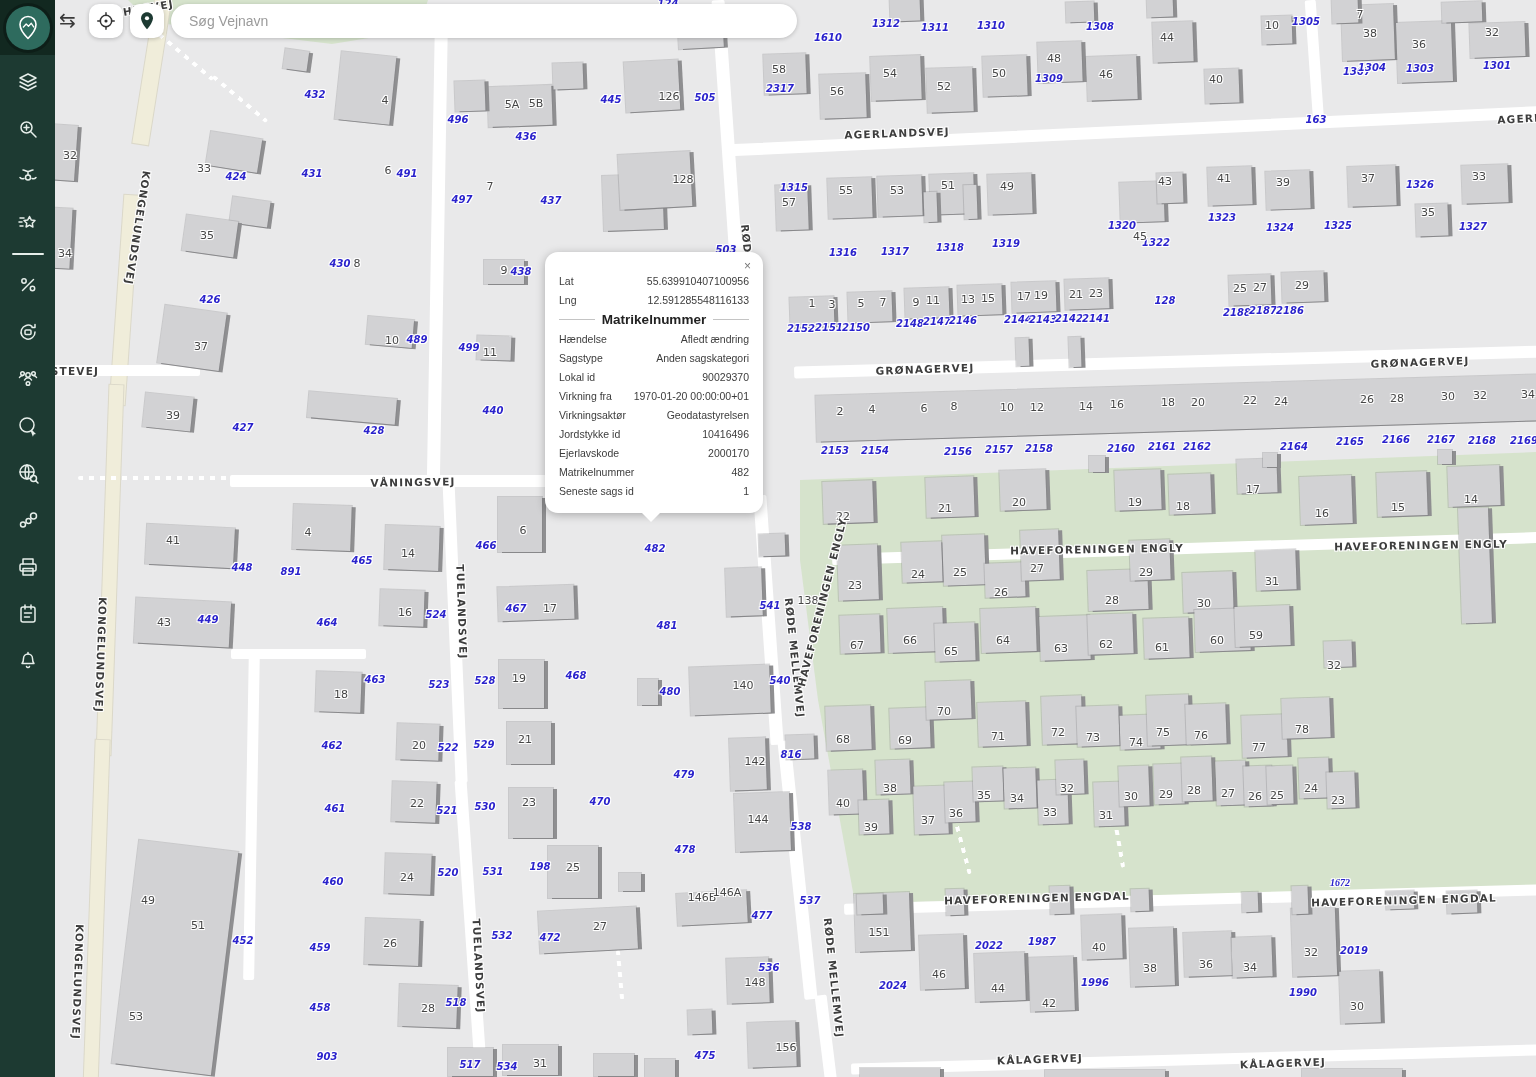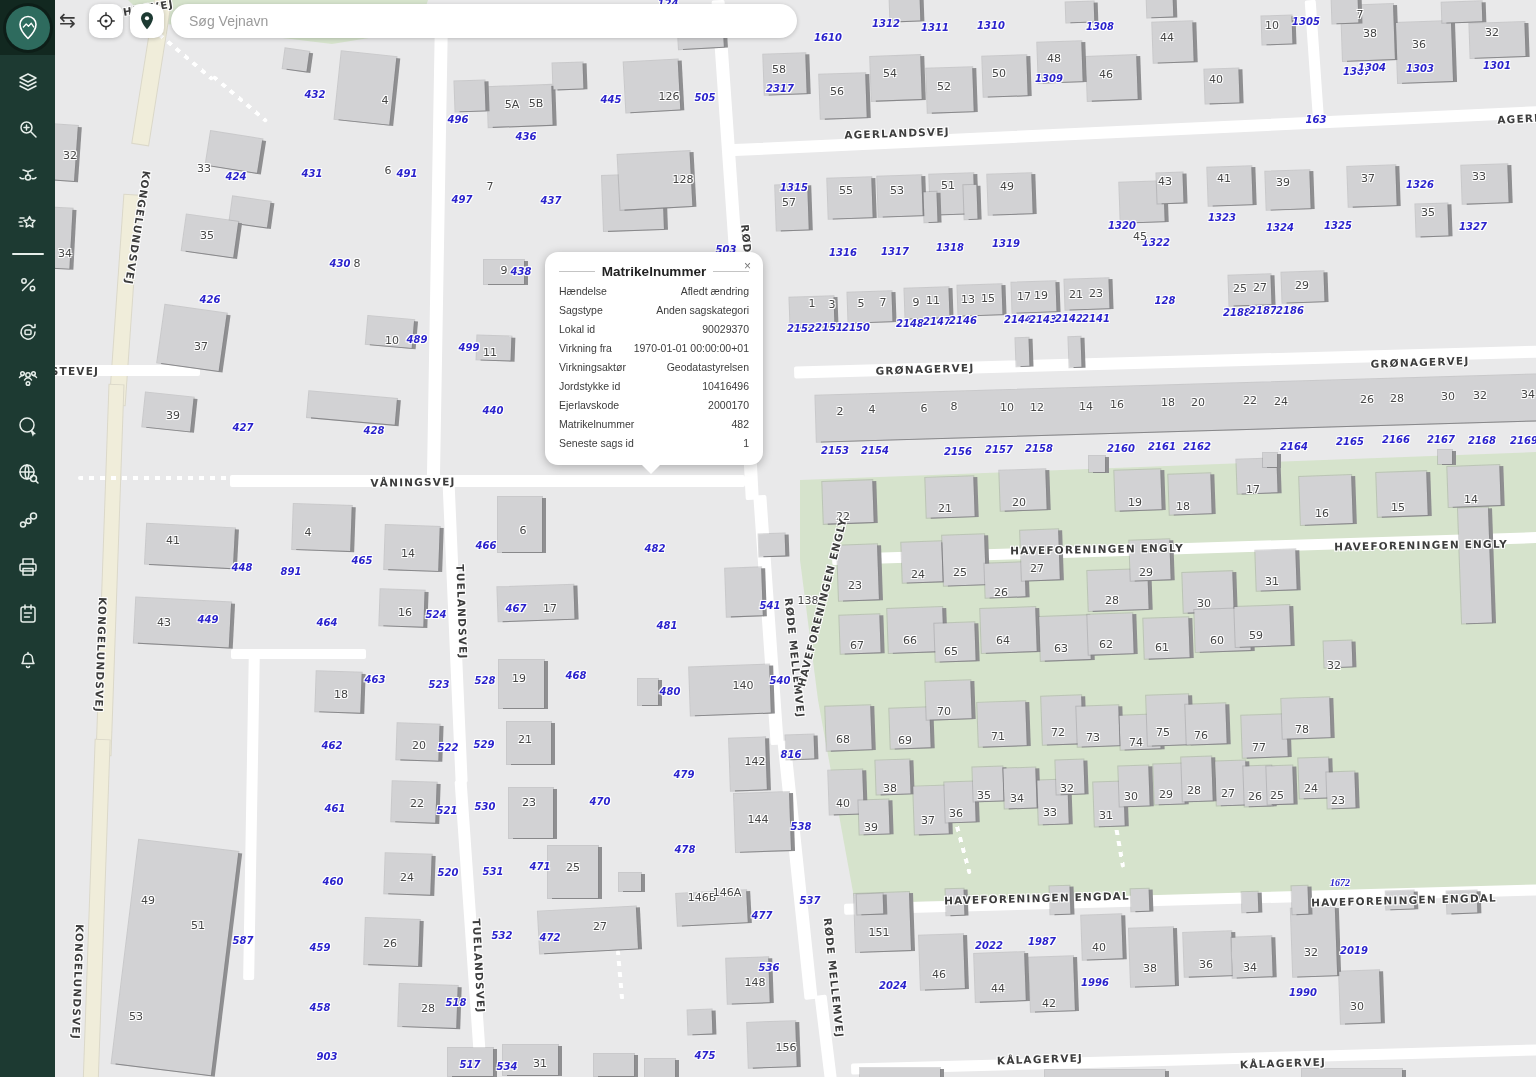--- a/index.html
+++ b/index.html
@@ -69,39 +69,49 @@
 <div id="app">
 
   <div id="map-canvas">
     <svg id="green-svg" width="1536" height="1077">
         <polygon points="800,480 1536,452 1536,890 855,903 818,700 800,560" fill="#d6e3cc"></polygon>
         <polygon points="128,0 428,0 418,30 332,44 150,22" fill="#d6e3cc"></polygon>
       </svg>
 
     <div id="popup">
       <span id="popup-close">×</span>
+      <div id="coords-rows">
+          <div class="prow">
+            <span class="k">Lat</span>
+            <span class="v">55.639910407100956</span>
+          </div>
+          <div class="prow">
+            <span class="k">Lng</span>
+            <span class="v">12.591285548116133</span>
+          </div>
+        </div>
       <div id="popup-title">
           <span>Matrikelnummer</span>
         </div>
       <div id="popup-rows">
           <div class="prow">
             <span class="k">Hændelse</span>
             <span class="v">Afledt ændring</span>
           </div>
           <div class="prow">
             <span class="k">Sagstype</span>
             <span class="v">Anden sagskategori</span>
           </div>
           <div class="prow">
             <span class="k">Lokal id</span>
             <span class="v">90029370</span>
           </div>
           <div class="prow">
             <span class="k">Virkning fra</span>
-            <span class="v">1970-01-01 00:00:00+01</span>
+            <span class="v">1970-01-20 00:00:00+01</span>
           </div>
           <div class="prow">
             <span class="k">Virkningsaktør</span>
             <span class="v">Geodatastyrelsen</span>
           </div>
           <div class="prow">
             <span class="k">Jordstykke id</span>
             <span class="v">10416496</span>
           </div>
           <div class="prow">
@@ -366,32 +376,32 @@
       <div class="maplab plab" style="left: 448px; top: 747px;">522</div>
       <div class="maplab plab" style="left: 484px; top: 744px;">529</div>
       <div class="maplab plab" style="left: 447px; top: 810px;">521</div>
       <div class="maplab plab" style="left: 485px; top: 806px;">530</div>
       <div class="maplab plab" style="left: 448px; top: 872px;">520</div>
       <div class="maplab plab" style="left: 493px; top: 871px;">531</div>
       <div class="maplab plab" style="left: 502px; top: 935px;">532</div>
       <div class="maplab plab" style="left: 550px; top: 937px;">472</div>
       <div class="maplab plab" style="left: 576px; top: 675px;">468</div>
       <div class="maplab plab" style="left: 600px; top: 801px;">470</div>
-      <div class="maplab plab" style="left: 540px; top: 866px;">471</div>
+      <div class="maplab plab" style="left: 540px; top: 866px;">198</div>
       <div class="maplab plab" style="left: 670px; top: 691px;">480</div>
       <div class="maplab plab" style="left: 684px; top: 774px;">479</div>
       <div class="maplab plab" style="left: 685px; top: 849px;">478</div>
       <div class="maplab plab" style="left: 762px; top: 915px;">477</div>
       <div class="maplab plab" style="left: 780px; top: 680px;">540</div>
       <div class="maplab plab" style="left: 791px; top: 754px;">816</div>
       <div class="maplab plab" style="left: 801px; top: 826px;">538</div>
       <div class="maplab plab" style="left: 810px; top: 900px;">537</div>
       <div class="maplab plab" style="left: 770px; top: 605px;">541</div>
       <div class="maplab plab" style="left: 769px; top: 967px;">536</div>
-      <div class="maplab plab" style="left: 243px; top: 940px;">587</div>
+      <div class="maplab plab" style="left: 243px; top: 940px;">452</div>
       <div class="maplab plab" style="left: 333px; top: 881px;">460</div>
       <div class="maplab plab" style="left: 320px; top: 947px;">459</div>
       <div class="maplab plab" style="left: 320px; top: 1007px;">458</div>
       <div class="maplab plab" style="left: 335px; top: 808px;">461</div>
       <div class="maplab plab" style="left: 332px; top: 745px;">462</div>
       <div class="maplab plab" style="left: 456px; top: 1002px;">518</div>
       <div class="maplab plab" style="left: 327px; top: 1056px;">903</div>
       <div class="maplab plab" style="left: 470px; top: 1064px;">517</div>
       <div class="maplab plab" style="left: 507px; top: 1066px;">534</div>
       <div class="maplab plab" style="left: 705px; top: 1055px;">475</div>

